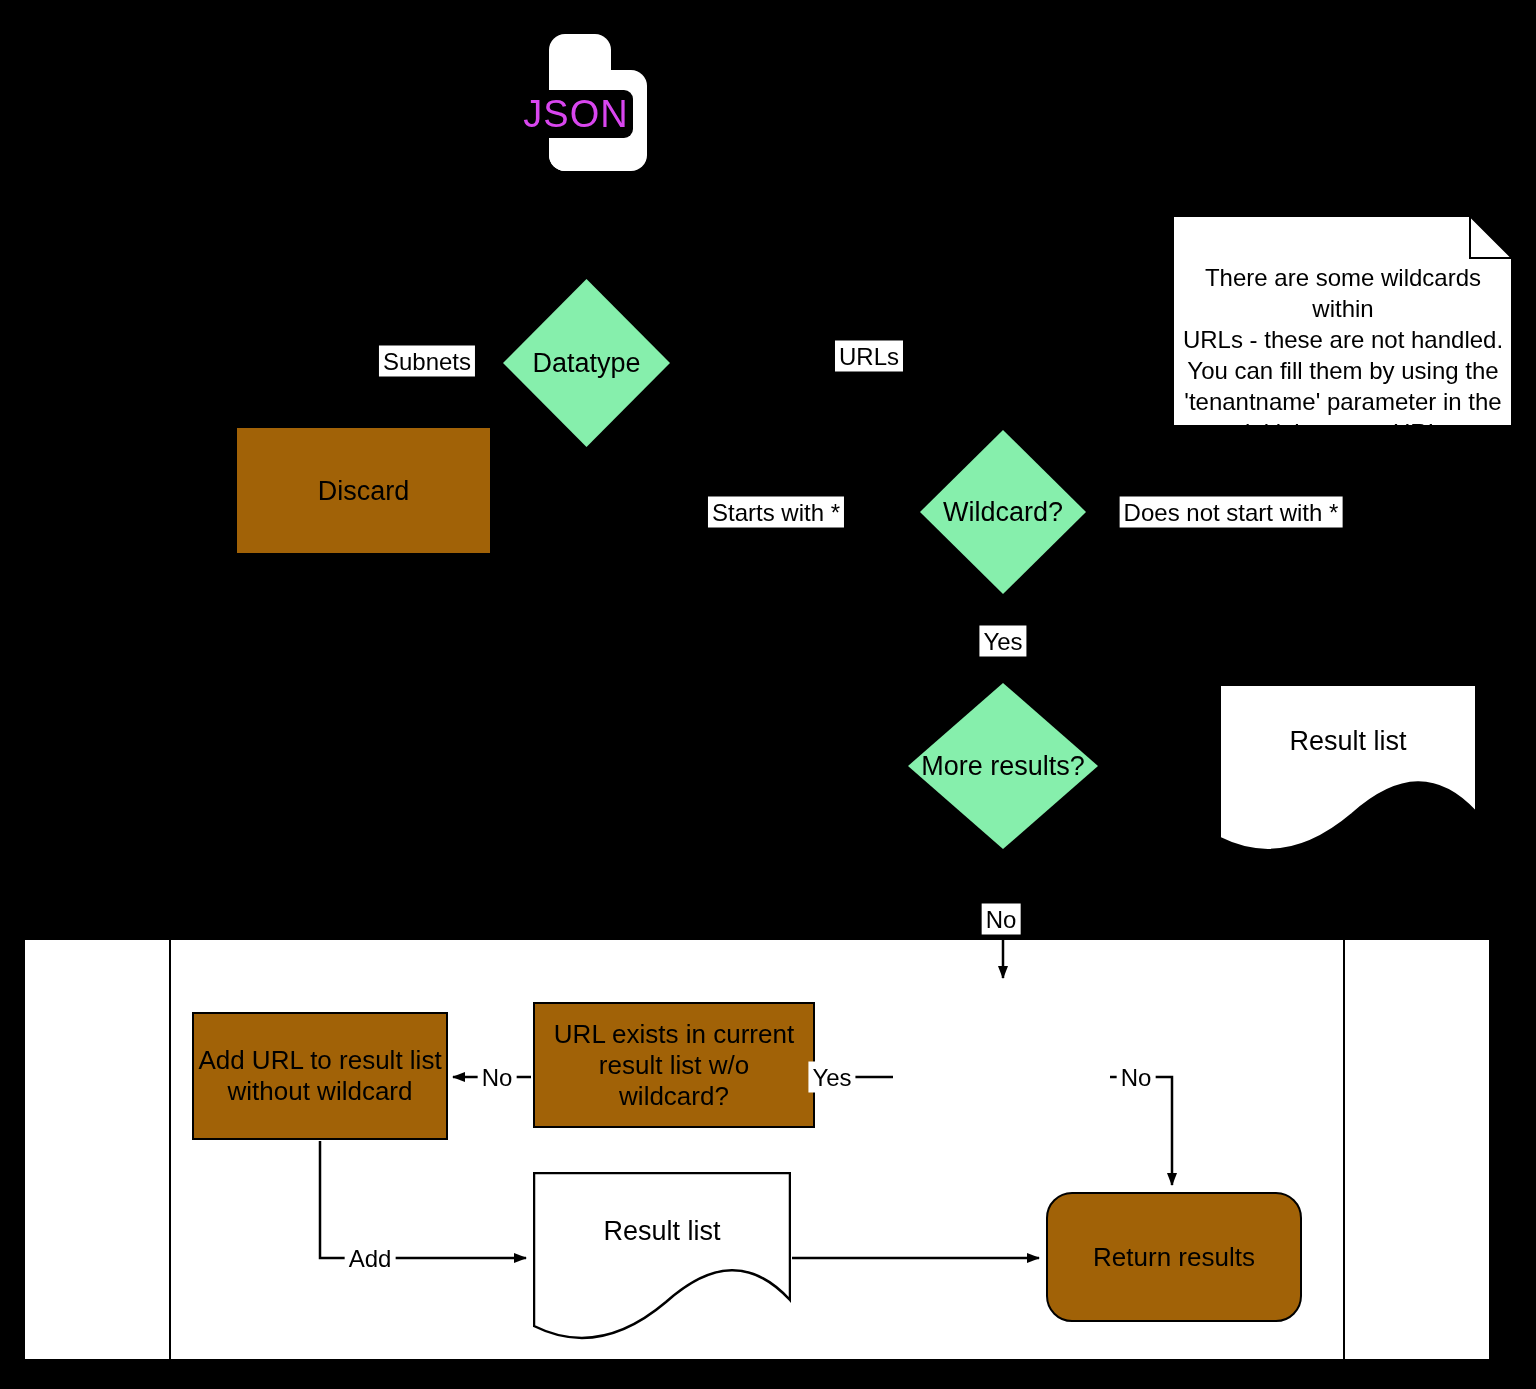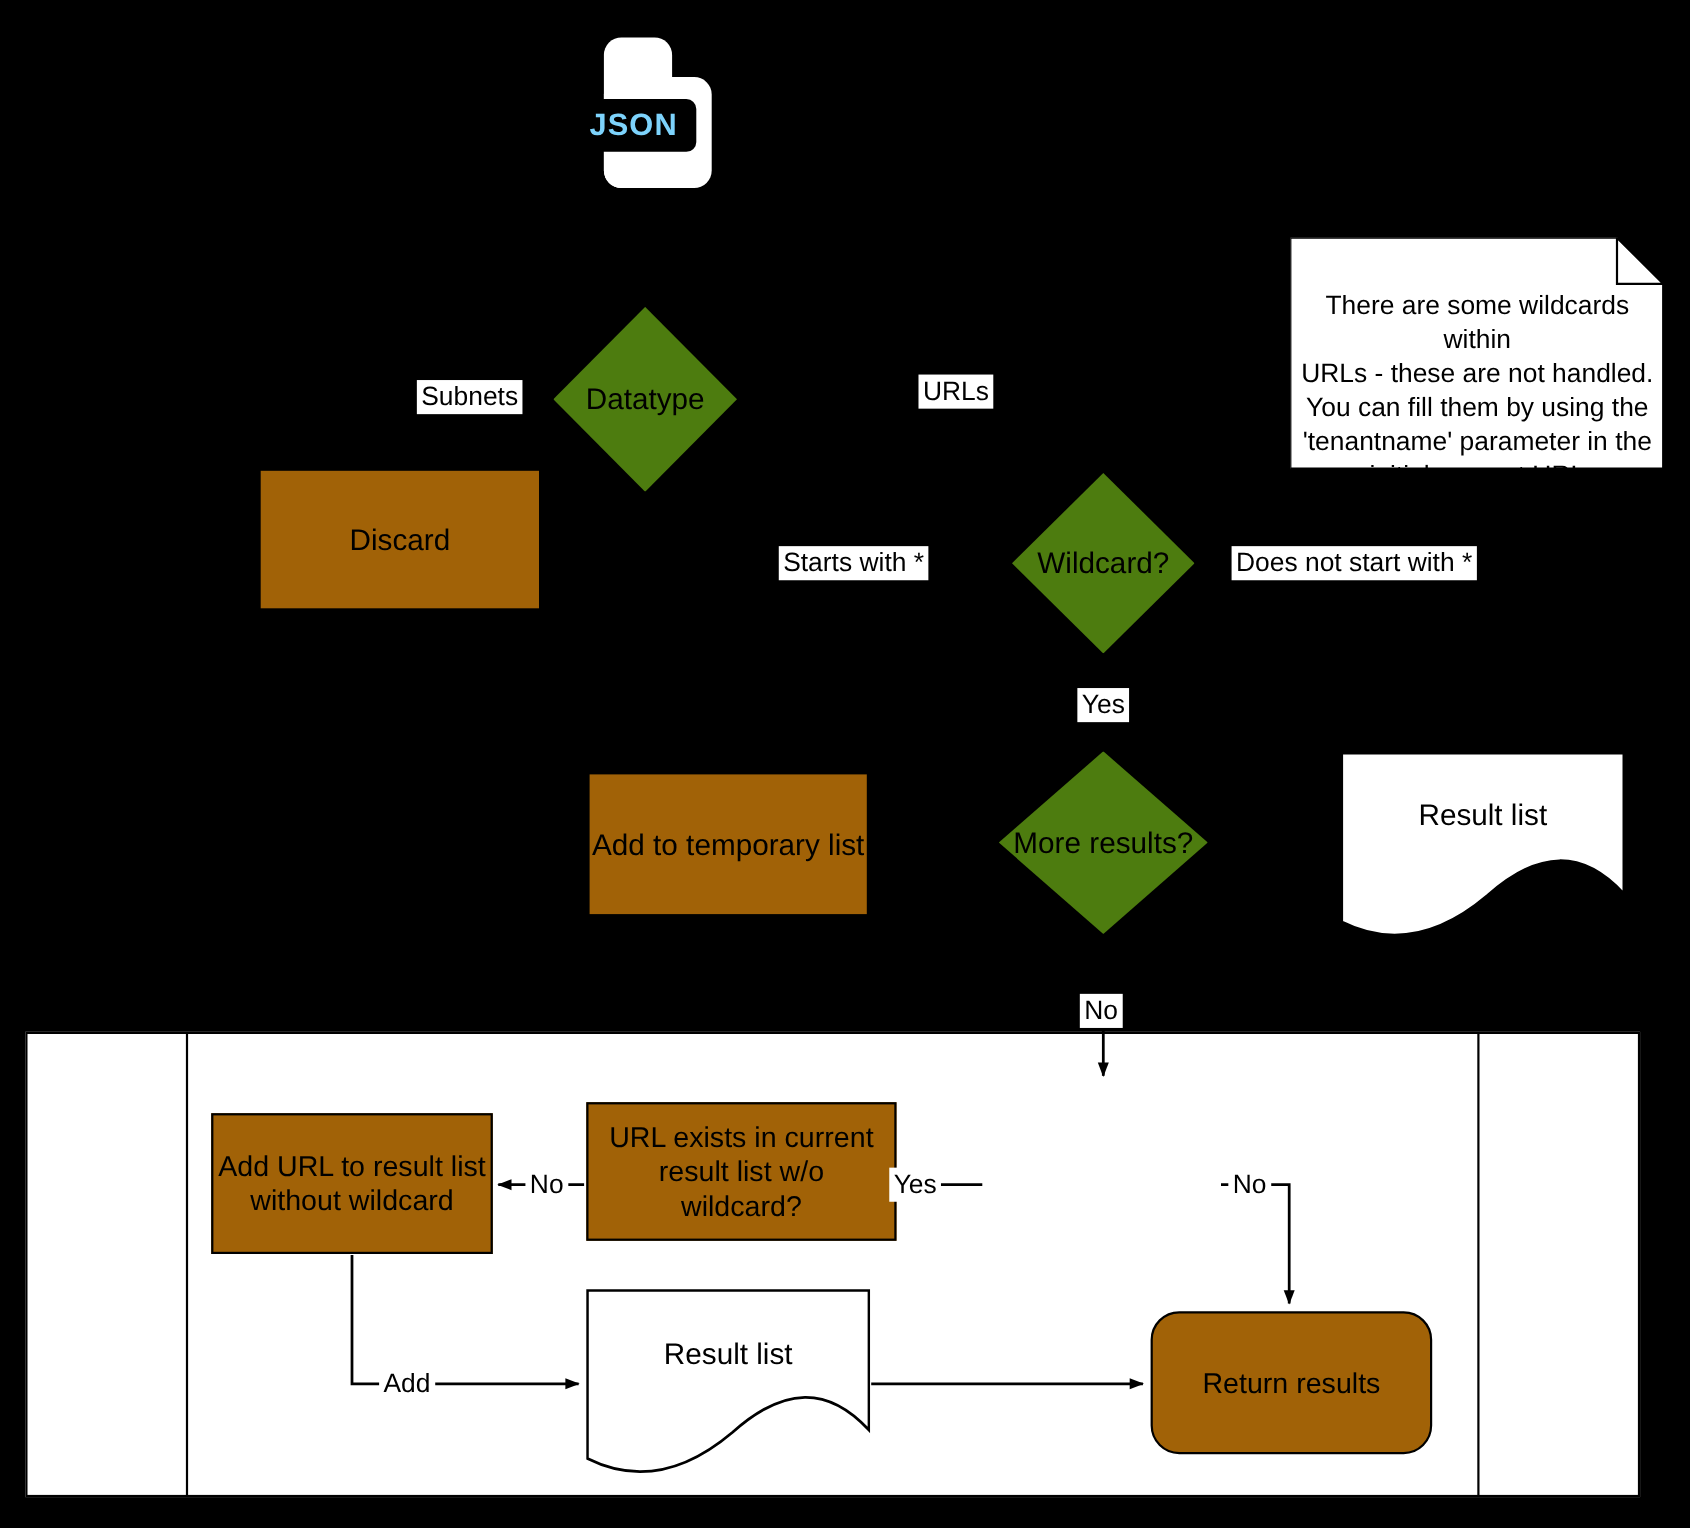--- a/index.html
+++ b/index.html
@@ -9,21 +9,21 @@
   }
   
   .node-rect{
     position:absolute;background:#a16207;display:flex;align-items:center;justify-content:center;
     text-align:center;font-size:27px;line-height:32px;z-index:3;
   }
   .bordered{border:2px solid #000;box-sizing:border-box;font-size:26px;line-height:31px;}
   .rounded{border-radius:26px;}
   
   .diamond{
-    position:absolute;background:#4d7c0f;display:flex;align-items:center;justify-content:center;
+    position:absolute;background:#86efac;display:flex;align-items:center;justify-content:center;
     clip-path:polygon(50% 0,100% 50%,50% 100%,0 50%);
     text-align:center;font-size:27px;z-index:3;
   }
   .shape-wrap{position:absolute;z-index:3;}
   .shape-wrap svg{position:absolute;left:0;top:0;}
   .shape-label{
     position:absolute;left:0;right:0;display:flex;align-items:center;justify-content:center;
     text-align:center;font-size:27px;z-index:4;
   }
   
@@ -39,21 +39,21 @@
   .note-text{
     position:absolute;left:1178px;top:262px;width:330px;text-align:center;
     font-size:24px;line-height:31px;z-index:4;white-space:pre-line;
   }
   
   .json-icon{position:absolute;left:505px;top:30px;width:160px;height:150px;z-index:3;}
   .json-icon .fileA{position:absolute;left:44px;top:4px;width:62px;height:137px;background:#fff;border-radius:16px;}
   .json-icon .fileB{position:absolute;left:44px;top:40px;width:98px;height:101px;background:#fff;border-radius:16px;}
   .json-icon .band{position:absolute;left:14px;top:60px;width:114px;height:48px;background:#000;border-radius:9px;
     display:flex;align-items:center;justify-content:center;}
-  .json-icon .band span{color:#7dd3fc;font-size:28px;font-weight:700;letter-spacing:1px;}
+  .json-icon .band span{color:#d946ef;font-size:38px;font-weight:400;letter-spacing:1px;}
 </style>
 </head>
 <body>
 
 <div class="canvas">
 
   <div class="loop-container"></div>
 
   <svg class="edges" width="1536" height="1389">
     <defs>
@@ -104,23 +104,20 @@
   </div>
 
   <div class="node-rect" style="left:237px;top:428px;width:253px;height:125px">
     <span>Discard</span>
   </div>
 
   <div class="diamond" style="left:920px;top:430px;width:166px;height:164px">
     <span>Wildcard?</span>
   </div>
 
-  <div class="node-rect" style="left:536px;top:704px;width:252px;height:127px">
-    <span>Add to temporary list</span>
-  </div>
 
   <div class="diamond" style="left:908px;top:683px;width:190px;height:166px">
     <span>More results?</span>
   </div>
 
   <div class="shape-wrap" style="left:1219px;top:684px;width:258px;height:172px">
     <svg width="258" height="172">
       <path d="M1,1 L257,1 L257,128 C220,88 180,88 133,130 C81,174 37,172 1,154 Z" fill="#fff" stroke="#000" stroke-width="2"></path>
     </svg>
     <div class="shape-label" style="top:0;height:115px">Result list</div>

